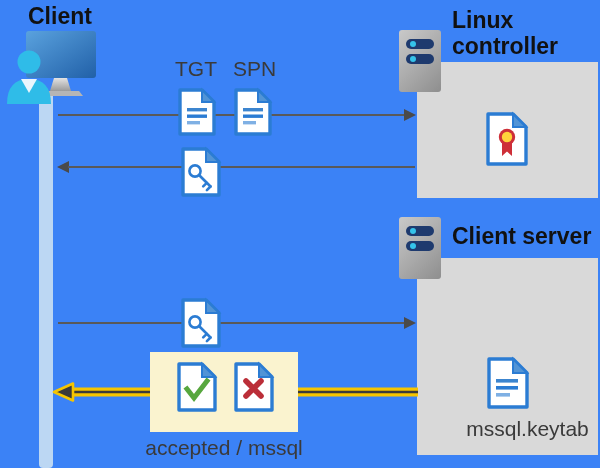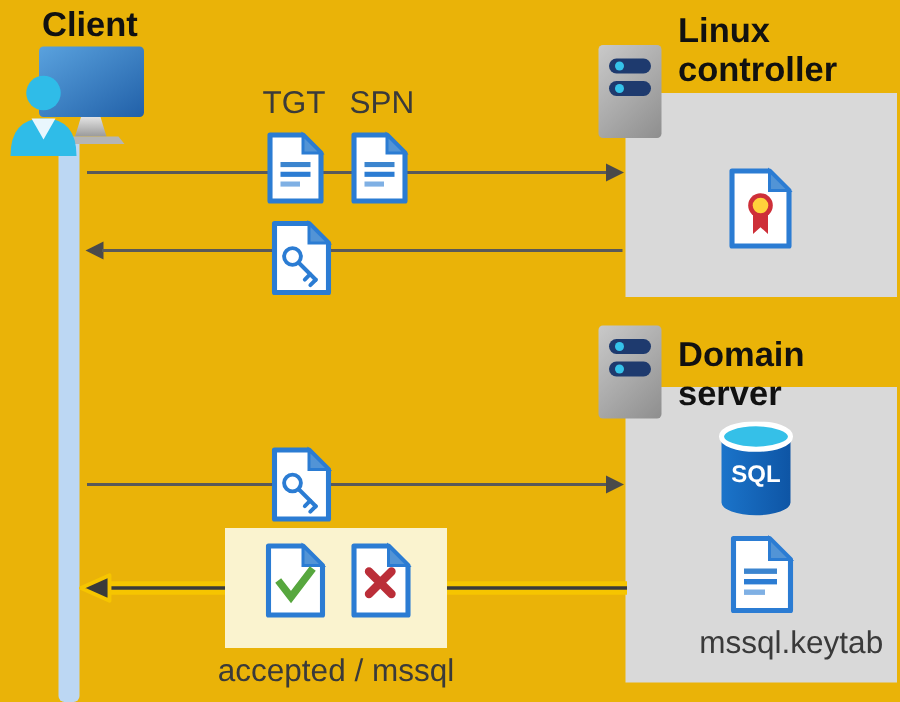--- a/index.html
+++ b/index.html
@@ -1,19 +1,19 @@
 <!DOCTYPE html>
 <html><head>
 <meta charset="utf-8">
 <style>
   * { margin:0; padding:0; box-sizing:border-box; }
   html,body { background:#ffffff; }
   body { font-family:"Liberation Sans", sans-serif; }
   #stage {
-    position:relative; width:600px; height:468px; background:#eab308;
+    position:relative; width:600px; height:468px; background:#3b82f6;
     overflow:hidden;
   }
   .abs { position:absolute; }
 
   
   .gray-box { background:#d9d9d9; }
   #dc-box    { left:417px; top:62px;  width:181px; height:136px; }
   #linux-box { left:417px; top:258px; width:181px; height:197px; }
 
   
@@ -84,21 +84,21 @@
       <path d="M52 52 h13 l4 13 h-21 z" fill="url(#gstand)"></path>
       <path d="M44 65 h33 l4 5 h-41 z" fill="#b5b5b5"></path>
       <circle cx="27" cy="36" r="11.5" fill="#2fbce8"></circle>
       <path d="M5 78 q0 -25 22 -25 q22 0 22 25 z" fill="#2fbce8"></path>
       <path d="M19 53 L27 67 L35 53 z" fill="#e9f6fd"></path>
     </svg>
   </div>
 
   <div class="abs title" id="client-title">Client</div>
   <div class="abs title" id="dc-title">Linux controller</div>
-  <div class="abs title" id="linux-title">Domain server</div>
+  <div class="abs title" id="linux-title">Client server</div>
 
   <div class="abs server" id="dc-server">
     <div class="pill p1">
         <div class="dot"></div>
       </div>
     <div class="pill p2">
         <div class="dot"></div>
       </div>
   </div>
   <div class="abs server" id="linux-server">
@@ -196,33 +196,20 @@
   <div class="abs" style="left:485px; top:111px;">
     <svg width="44" height="56" viewBox="0 0 44 56">
       <path d="M3 3 h25 l13 13 v37 h-38 z" fill="#ffffff" stroke="#2b7cd3" stroke-width="3.4" stroke-linejoin="round"></path>
       <path d="M28 3 l13 13 h-13 z" fill="#5294d6" stroke="#2b7cd3" stroke-width="2"></path>
       <path d="M17 31 h10 v14 l-5 -4.5 l-5 4.5 z" fill="#ce2f38"></path>
       <circle cx="22" cy="26" r="8.2" fill="#ce2f38"></circle>
       <circle cx="22" cy="26" r="5.2" fill="#ffd23b"></circle>
     </svg>
   </div>
 
-  <div class="abs" style="left:477px; top:281px;">
-    <svg width="54" height="64" viewBox="0 0 54 64">
-      <defs>
-        <linearGradient id="gsql" x1="0" y1="0" x2="1" y2="0">
-          <stop offset="0" stop-color="#1b74ca"></stop>
-            <stop offset="1" stop-color="#0e55a5"></stop>
-        </linearGradient>
-      </defs>
-      <path d="M4 10 v44 a23 8.5 0 0 0 46 0 V10 z" fill="url(#gsql)"></path>
-      <ellipse cx="27" cy="10" rx="23" ry="8.5" fill="#35c0e8" stroke="#ffffff" stroke-width="3.4"></ellipse>
-      <text x="27" y="40" text-anchor="middle" font-size="16" font-weight="bold" fill="#ffffff" font-family="Liberation Sans, sans-serif">SQL</text>
-    </svg>
-  </div>
 
   <div class="abs" style="left:486px; top:356px;">
     <svg width="44" height="54" viewBox="0 0 44 54">
       <path d="M3 3 h24 l14 14 v34 h-38 z" fill="#ffffff" stroke="#2b7cd3" stroke-width="3.4" stroke-linejoin="round"></path>
       <path d="M27 3 l14 14 h-14 z" fill="#5294d6" stroke="#2b7cd3" stroke-width="2"></path>
       <rect x="10" y="23" width="22" height="3.6" fill="#3c85cf"></rect>
       <rect x="10" y="30" width="22" height="3.6" fill="#2b7cd3"></rect>
       <rect x="10" y="37" width="14" height="3.6" fill="#7fb0e4"></rect>
     </svg>
   </div>

